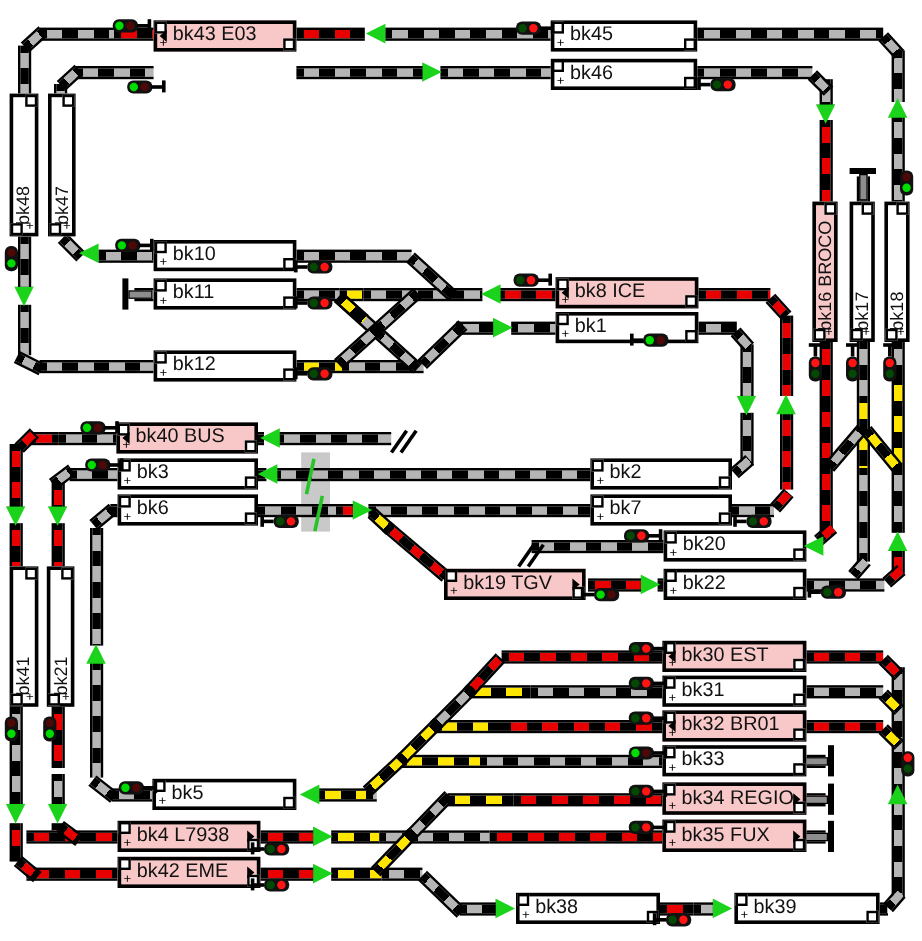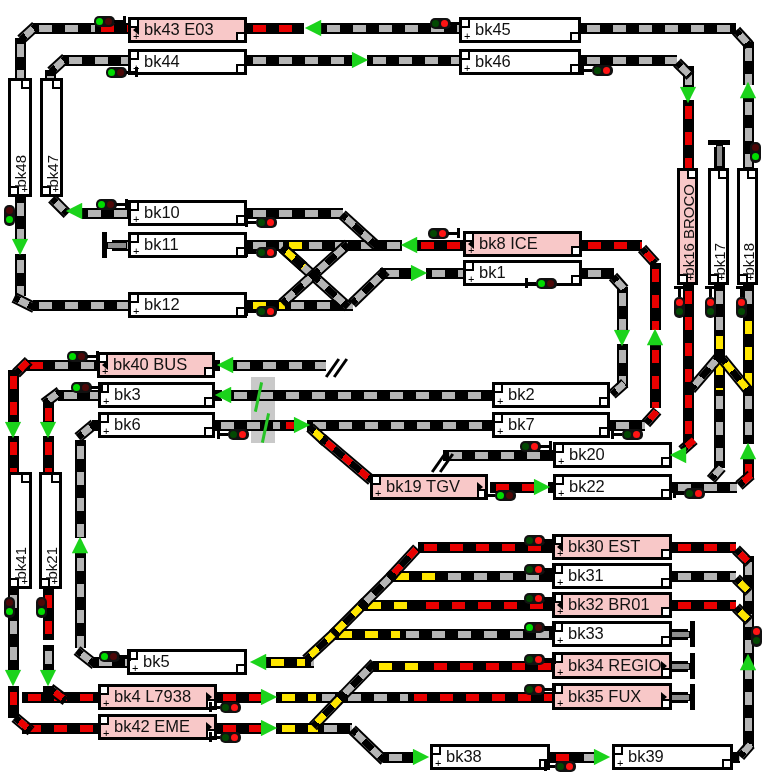--- a/index.html
+++ b/index.html
@@ -217,26 +217,20 @@
     <div class="bufstem" style="left: 670px; top: 662.5px; width: 20px; height: 7px;"></div>
     <div class="buf" style="left: 690px; top: 684px; width: 5px; height: 26px;"></div>
     <div class="bufstem" style="left: 670px; top: 693.5px; width: 20px; height: 7px;"></div>
     <div class="block h occ" style="left: 128px; top: 17px; width: 119px; height: 26px;">
       <div class="sq a"></div>
       <div class="sq b"></div>
       <div class="plus">+</div>
       <span class="lbl">bk43 E03</span>
       <div class="dirm left"></div>
     </div>
-    <div class="block h" style="left: 128px; top: 49px; width: 119px; height: 26px;">
-      <div class="sq a"></div>
-      <div class="sq b"></div>
-      <div class="plus">+</div>
-      <span class="lbl">bk44</span>
-    </div>
     <div class="block h" style="left: 459px; top: 17px; width: 122px; height: 26px;">
       <div class="sq a"></div>
       <div class="sq b"></div>
       <div class="plus">+</div>
       <span class="lbl">bk45</span>
     </div>
     <div class="block h" style="left: 459px; top: 49px; width: 122px; height: 26px;">
       <div class="sq a"></div>
       <div class="sq b"></div>
       <div class="plus">+</div>

